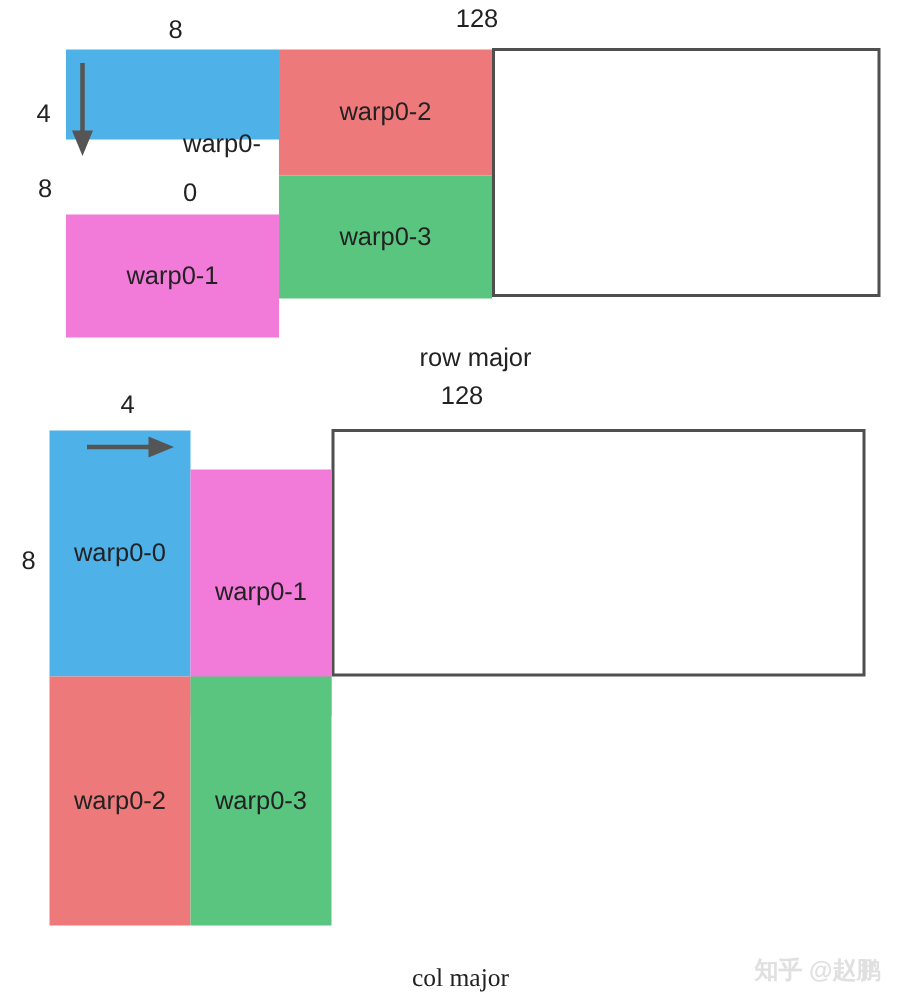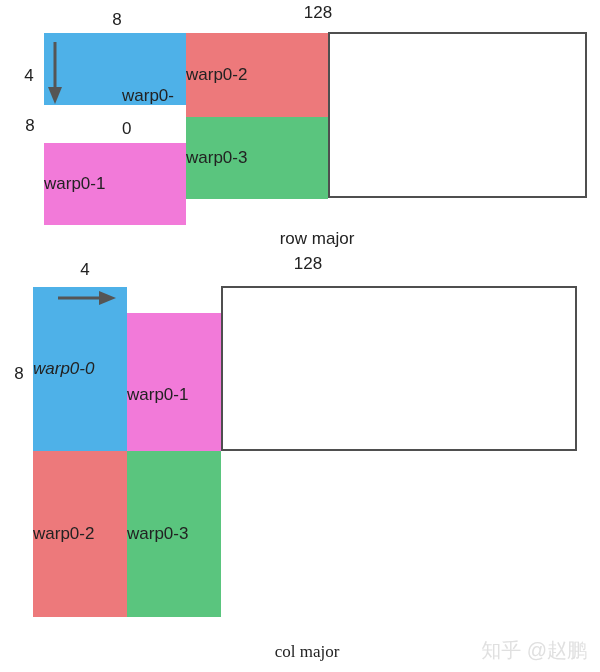--- a/index.html
+++ b/index.html
@@ -17,20 +17,21 @@
     position: absolute;
     font-size: 17px;
     text-align: center;
     color: var(--text, #222);
     white-space: nowrap;
   }
   .block {
     position: absolute;
     display: flex;
     align-items: center;
+    justify-content: center;
     font-size: 17px;
     color: #222;
   }
   .blk-warp0 { background: var(--warp0, #4eb1e8); }
   .blk-warp1 { background: var(--warp1, #f27ad9); margin-top: 26px; }
   .blk-warp2 { background: var(--warp2, #ed797b); }
   .blk-warp3 { background: var(--warp3, #5ac57e); }
   .outline-rect {
     position: absolute;
     border: 2px solid var(--outline, #4f4f4f);
@@ -50,43 +51,44 @@
     left: 78px;
     top: 46px;
     font-size: 17px;
     line-height: 33px;
     text-align: left;
   }
   .watermark {
     position: absolute;
     top: 637px;
     right: 13px;
-    font-size: 20px;
+    font-size: 16px;
     color: var(--watermark, #e0e0e0);
     white-space: nowrap;
+    font-weight: bold;
   }
 </style>
 </head>
 <body>
 
 <div class="canvas">
 
   <div>
 
     <div class="dim-label" style="left:105px; top:10px; width:24px;">8</div>
 
     <div class="dim-label" style="left:296px; top:3px; width:44px;">128</div>
 
     <div class="dim-label" style="left:17px; top:66px; width:24px;">4</div>
 
     <div class="dim-label" style="left:18px; top:116px; width:24px;">8</div>
 
     <div class="outline-rect" style="left:328px; top:32px; width:259px; height:166px;"></div>
 
-    <div class="block blk-warp0" style="left:44px; top:33px; width:142px; height:72px;">
+    <div class="block blk-warp0" style="left:44px; top:33px; width:142px; height:60px;">
       <svg class="arrow-svg" style="left:4px; top:8px;" width="14" height="64" viewBox="0 0 14 64">
         <line x1="7" y1="1" x2="7" y2="48" stroke="#555555" stroke-width="3"></line>
         <polygon points="0,46 14,46 7,63" fill="#555555"></polygon>
       </svg>
       <div class="rm-warp0-text">
         <span style="display:block;">warp0-</span>
         <span style="display:block;">0</span>
       </div>
     </div>
 
@@ -108,21 +110,21 @@
   <div>
 
     <div class="dim-label" style="left:286px; top:254px; width:44px;">128</div>
 
     <div class="dim-label" style="left:73px; top:260px; width:24px;">4</div>
 
     <div class="dim-label" style="left:7px; top:364px; width:24px;">8</div>
 
     <div class="outline-rect" style="left:221px; top:286px; width:356px; height:165px;"></div>
 
-    <div class="block blk-warp0" style="left:33px; top:287px; width:94px; height:164px;font-style:italic;">
+    <div class="block blk-warp0" style="left:33px; top:287px; width:94px; height:164px;">
       <svg class="arrow-svg" style="left:24px; top:4px;" width="60" height="14" viewBox="0 0 60 14">
         <line x1="1" y1="7" x2="44" y2="7" stroke="#555555" stroke-width="3"></line>
         <polygon points="42,0 42,14 59,7" fill="#555555"></polygon>
       </svg>
       <span>warp0-0</span>
     </div>
 
     <div class="block blk-warp1" style="left:127px; top:287px; width:94px; height:164px;">
       <span>warp0-1</span>
     </div>

